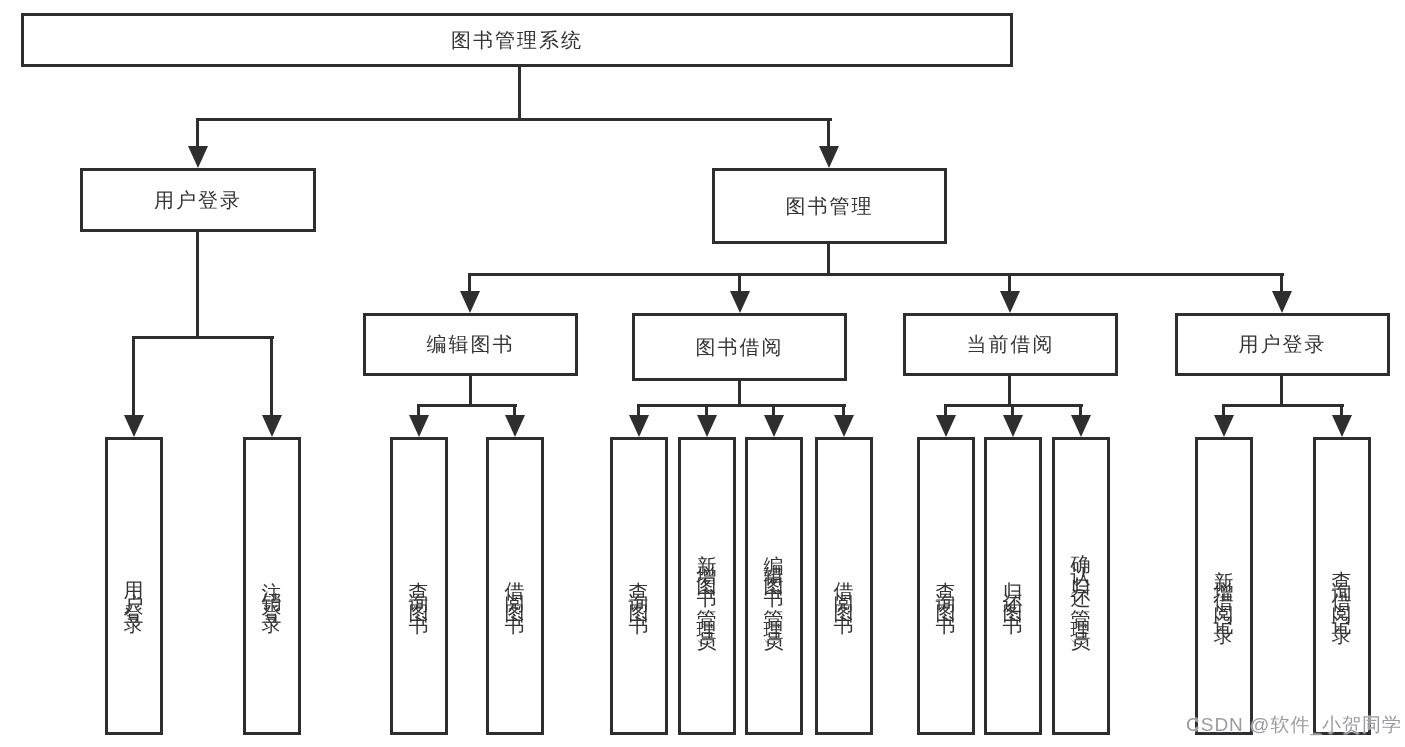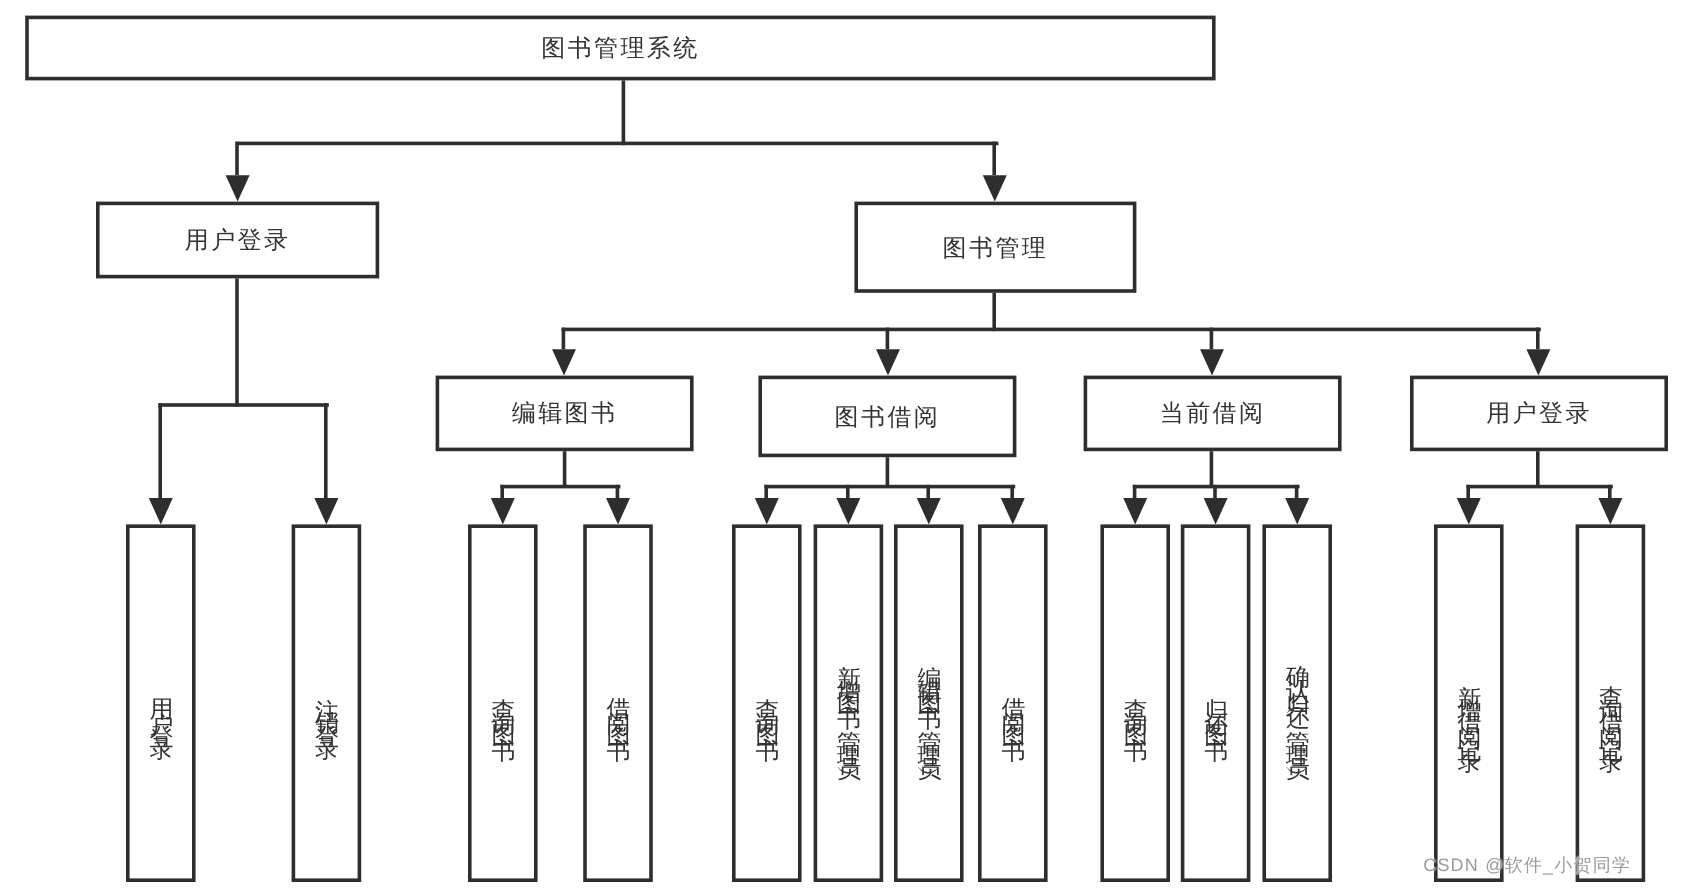--- a/index.html
+++ b/index.html
@@ -47,21 +47,21 @@
     left:50%;
     margin-left:-10px;
     width:0;height:0;
     border-left:10px solid transparent;
     border-right:10px solid transparent;
     border-top:22px solid var(--line);
   }
   .watermark{
     position:absolute;
     left:1186px;top:712px;
-    font-size:15px;
+    font-size:19px;
     color:var(--wm);
     letter-spacing:1px;
     z-index:5;
     text-shadow:0 0 2px #fff,0 0 2px #fff;
     white-space:nowrap;
   }
 </style>
 </head>
 <body>
 

